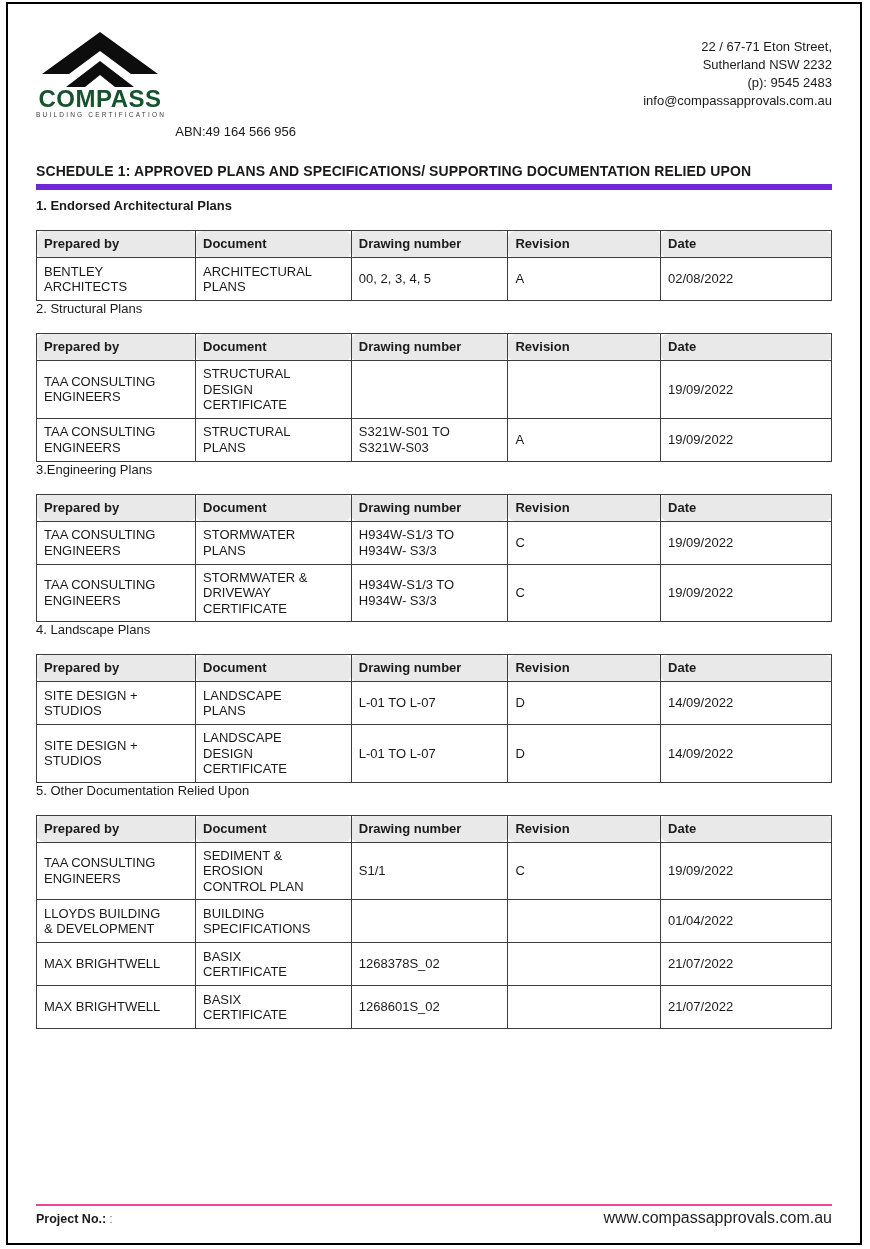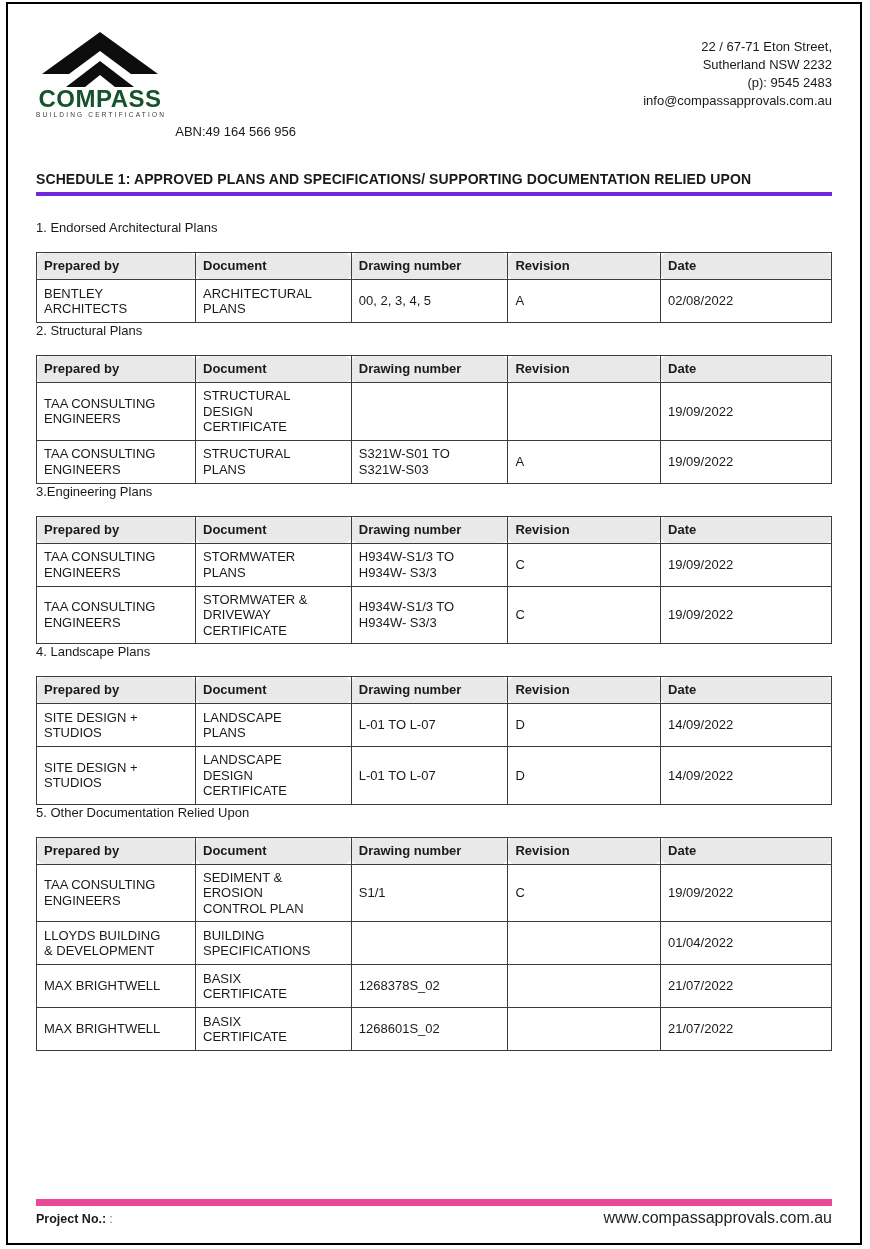--- a/index.html
+++ b/index.html
@@ -55,33 +55,33 @@
     text-align: right;
   }
   .contact {
     text-align: right;
     font-size: 13px;
     line-height: 18px;
     padding-top: 8px;
   }
   
   .schedule-title {
-    margin-top: 32px;
+    margin-top: 24px;
     font-size: 14px;
     font-weight: bold;
     letter-spacing: 0.1px;
     padding-bottom: 5px;
-    border-bottom: 4px solid #6d28d9;
+    border-bottom: 6px solid #6d28d9;
   }
   
   .section-heading {
     font-size: 13px;
     margin-bottom: 17px;
   }
-  .section:first-child .section-heading { margin-top: 24px; }
+  .section:first-child .section-heading { margin-top: 8px; font-weight: bold; }
   table.doc-table {
     width: 100%;
     border-collapse: collapse;
     table-layout: fixed;
   }
   table.doc-table th, table.doc-table td {
     border: 1px solid #3c3c3c;
     font-size: 13px;
     text-align: left;
     vertical-align: middle;
@@ -101,21 +101,21 @@
   }
   col.c1 { width: 20.0%; }
   col.c2 { width: 19.6%; }
   col.c3 { width: 19.7%; }
   col.c4 { width: 19.2%; }
   col.c5 { width: 21.5%; }
   
   .doc-footer {
     position: absolute;
     left: 28px; right: 28px; bottom: 16px;
-    border-top: 7px solid #ec4899;
+    border-top: 2px solid #ec4899;
     padding-top: 3px;
     display: flex;
     justify-content: space-between;
     align-items: baseline;
     font-size: 12.5px;
   }
   .project-label { font-weight: bold; }
   .project-value { color: #777777; margin-left: 3px; }
   .website { font-size: 16px; color: #1f1f1f; }
 </style>

